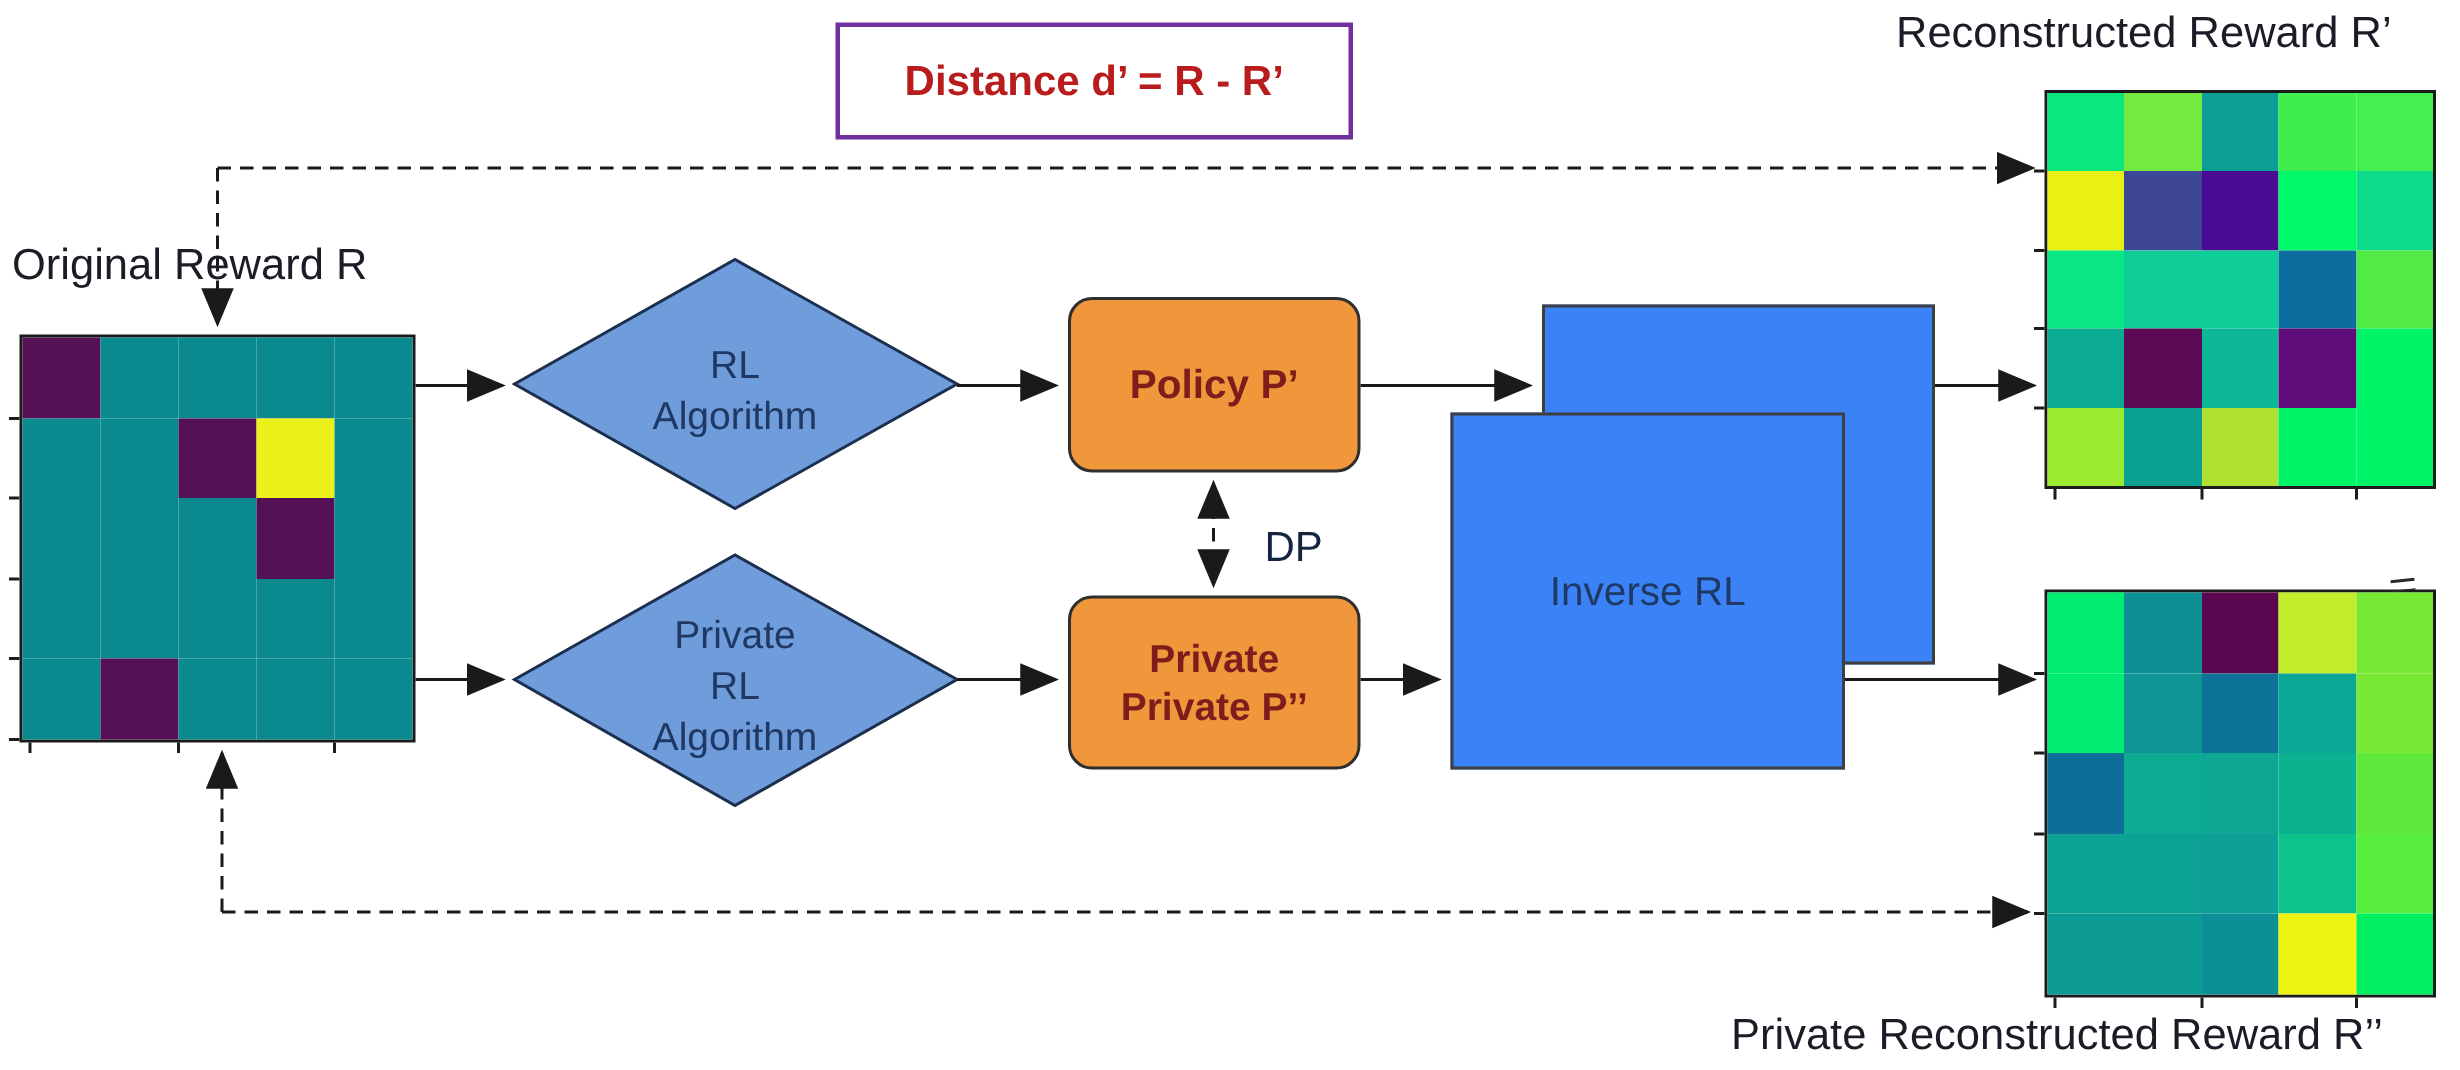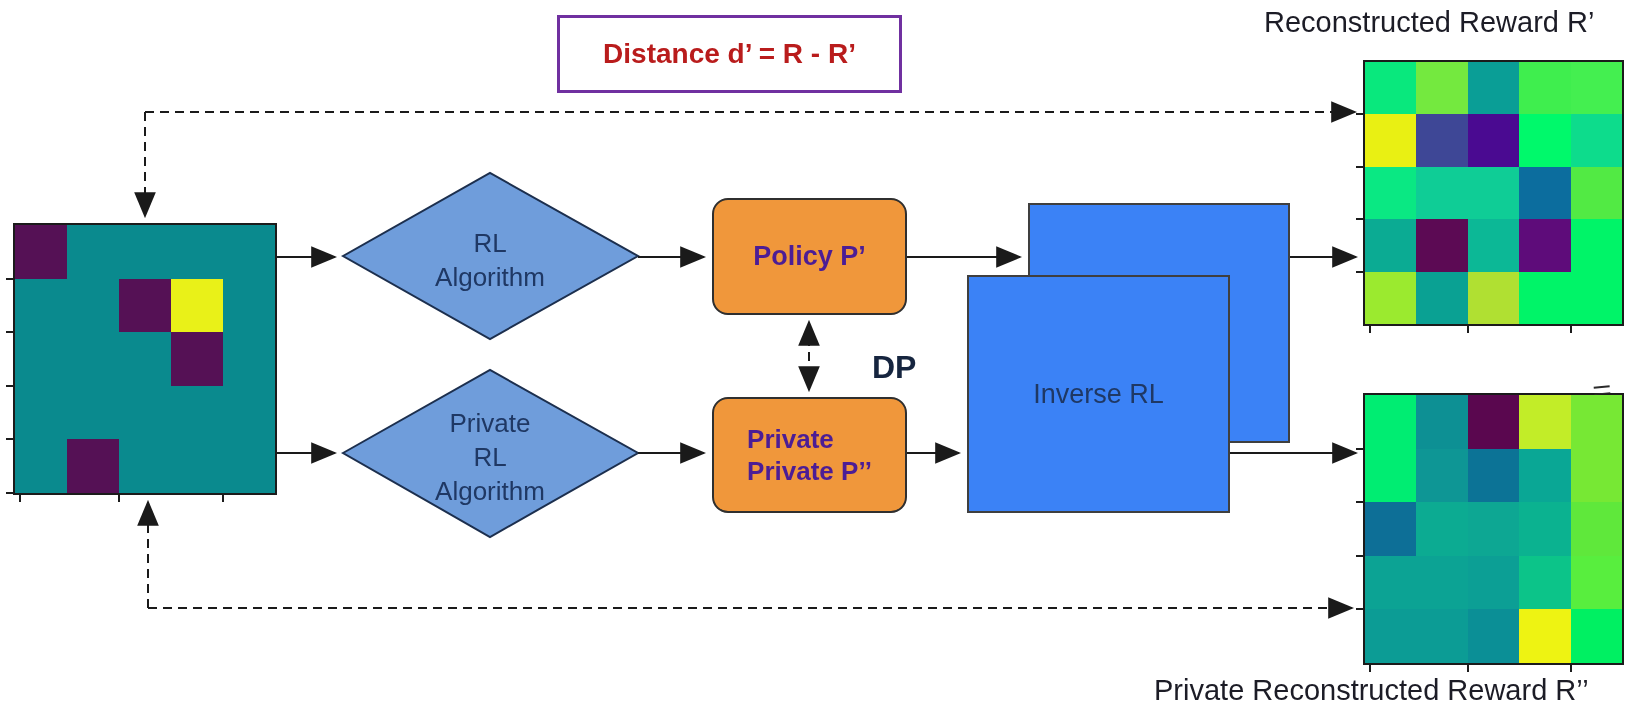--- a/index.html
+++ b/index.html
@@ -7,22 +7,22 @@
           font-family:"Liberation Sans",sans-serif;}
   
   .shape{position:absolute;box-sizing:border-box;}
   .heatmap-frame{position:absolute;box-sizing:border-box;border:2px solid #1b1b1b;}
   .hm-grid{position:absolute;inset:0;display:grid;grid-auto-rows:1fr;}
   .tick{position:absolute;background:#1c1c1c;}
   .tick-l{left:-9px;width:7px;height:2px;}
   .tick-b{bottom:-9px;width:2px;height:7px;}
   .gray-box{background:#3b82f6;border:2px solid #3f3f3f;}
   .orange-box{background:#f0973b;border:2px solid #2f2f2f;border-radius:16px;
-              display:flex;align-items:center;justify-content:center;
-              font-weight:bold;color:#4c1d95;}
+              display:flex;align-items:center;justify-content:center;text-align:center;
+              font-weight:bold;color:#7f1d1d;}
   .distance-box{background:#ffffff;border:3px solid #7030a0;display:flex;align-items:center;
                 justify-content:center;font-weight:bold;color:#b91c1c;white-space:nowrap;}
   .label{position:absolute;color:#1c1c26;white-space:nowrap;}
   .inverse-label{position:absolute;inset:0;display:flex;align-items:center;justify-content:center;
                  color:#1f3864;font-size:27px;}
   .dtext{font-family:"Liberation Sans",sans-serif;font-size:26px;fill:#1f3864;text-anchor:middle;}
   .overlay{position:absolute;inset:0;pointer-events:none;}
   .artifact{position:absolute;left:1594px;top:386px;width:16px;height:5px;
             border-top:2px solid #2a2a2a;border-bottom:1px solid #2a2a2a;transform:rotate(-6deg);}
 </style>
@@ -192,17 +192,18 @@
     <line x1="1230" y1="453" x2="1356" y2="453" stroke="#1a1a1a" stroke-width="2" marker-end="url(#arr)"></line>
 
     <line x1="809" y1="322" x2="809" y2="390" stroke="#1a1a1a" stroke-width="2" stroke-dasharray="9 6" marker-start="url(#arrs)" marker-end="url(#arr)"></line>
 
     <line x1="145" y1="112" x2="1355" y2="112" stroke="#1a1a1a" stroke-width="2" stroke-dasharray="9 6" marker-end="url(#arr)"></line>
     <line x1="145" y1="112" x2="145" y2="216" stroke="#1a1a1a" stroke-width="2" stroke-dasharray="9 6" marker-end="url(#arr)"></line>
     <line x1="148" y1="608" x2="148" y2="502" stroke="#1a1a1a" stroke-width="2" stroke-dasharray="9 6" marker-end="url(#arr)"></line>
     <line x1="148" y1="608" x2="1352" y2="608" stroke="#1a1a1a" stroke-width="2" stroke-dasharray="9 6" marker-end="url(#arr)"></line>
   </svg>
 
+  <div class="label" style="left:8px;top:161px;font-size:29px;">Original Reward R</div>
   <div class="label" style="left:1264px;top:6px;font-size:29px;">Reconstructed Reward R’</div>
   <div class="label" style="left:1154px;top:674px;font-size:29px;">Private Reconstructed Reward R’’</div>
-  <div class="label" style="left:872px;top:349px;font-size:32px;color:#16253f;font-weight:bold;">DP</div>
+  <div class="label" style="left:843px;top:349px;font-size:28px;color:#16253f;">DP</div>
 
 </div>
 
 </body></html>

